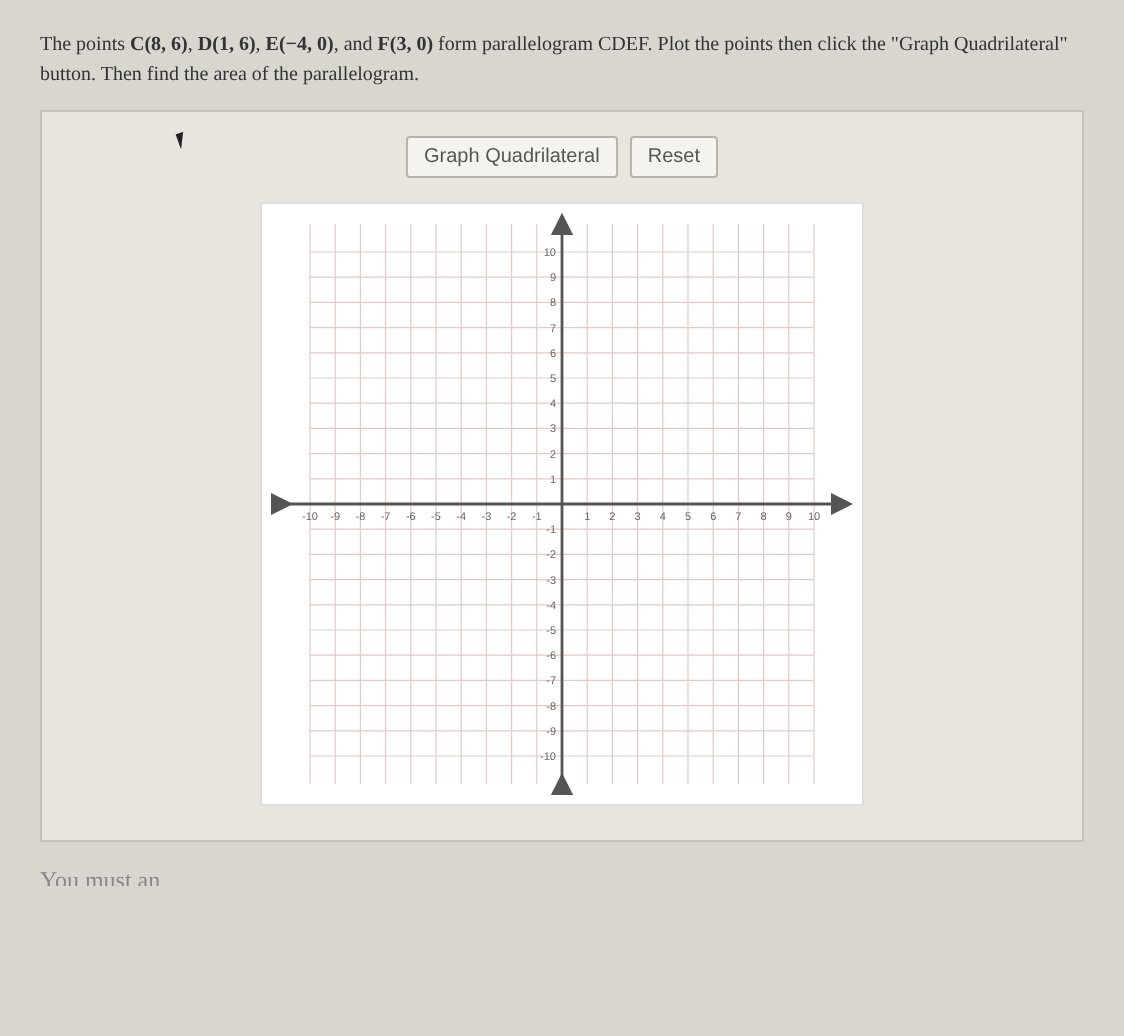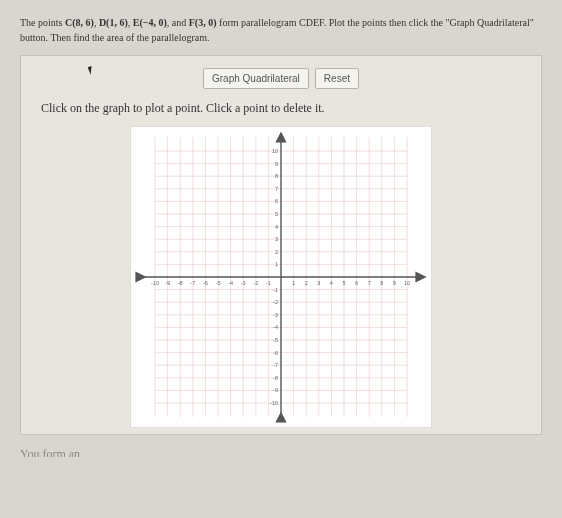--- a/index.html
+++ b/index.html
@@ -14,21 +14,21 @@
   }
   .problem {
     font-size: 10px;
     line-height: 1.5;
     margin-bottom: 10px;
   }
   .problem .pt { font-weight: bold; }
   .container {
     background: #e8e5df;
     border: 1px solid #c5c1ba;
-    padding: 12px 10px 2px 10px;
+    padding: 12px 10px 12px 10px;
   }
   .btnrow {
     text-align: center;
     margin-bottom: 12px;
   }
   .btn {
     display: inline-block;
     background: #f5f3ee;
     border: 1px solid #b8b3aa;
     color: #555;
@@ -85,21 +85,20 @@
   <span class="pt">E(−4, 0)</span>, and
   <span class="pt">F(3, 0)</span>
   <span> form parallelogram CDEF. Plot the points then click the "Graph Quadrilateral" button. Then find the area of the parallelogram.</span>
 </div>
 
 <div class="container">
   <div class="btnrow cursor">
     <span class="btn">Graph Quadrilateral</span>
     <span class="btn">Reset</span>
   </div>
-  <div class="hint">Click on the graph to plot a point. Click a point to delete it.</div>
   <div class="graph-wrap">
     <svg class="graph" width="300" height="300" viewBox="0 0 300 300">
       <defs>
         <marker id="ah" markerWidth="8" markerHeight="8" refX="4" refY="4" orient="auto">
           <path d="M0,0 L8,4 L0,8 Z" fill="#555"></path>
         </marker>
       </defs>
       <rect x="0" y="0" width="300" height="300" fill="#ffffff"></rect>
       <g stroke="#e6c9c5" stroke-width="0.6">
         <line x1="24" y1="10" x2="24" y2="290"></line>
@@ -186,13 +185,13 @@
           <text x="147" y="227.6">-6</text>
           <text x="147" y="240.2">-7</text>
           <text x="147" y="252.8">-8</text>
           <text x="147" y="265.4">-9</text>
           <text x="147" y="278">-10</text>
       </g>
     </svg>
   </div>
 </div>
 
-<div class="footer-cut">You form an</div>
+<div class="footer-cut">You must an</div>
 
 </body></html>

